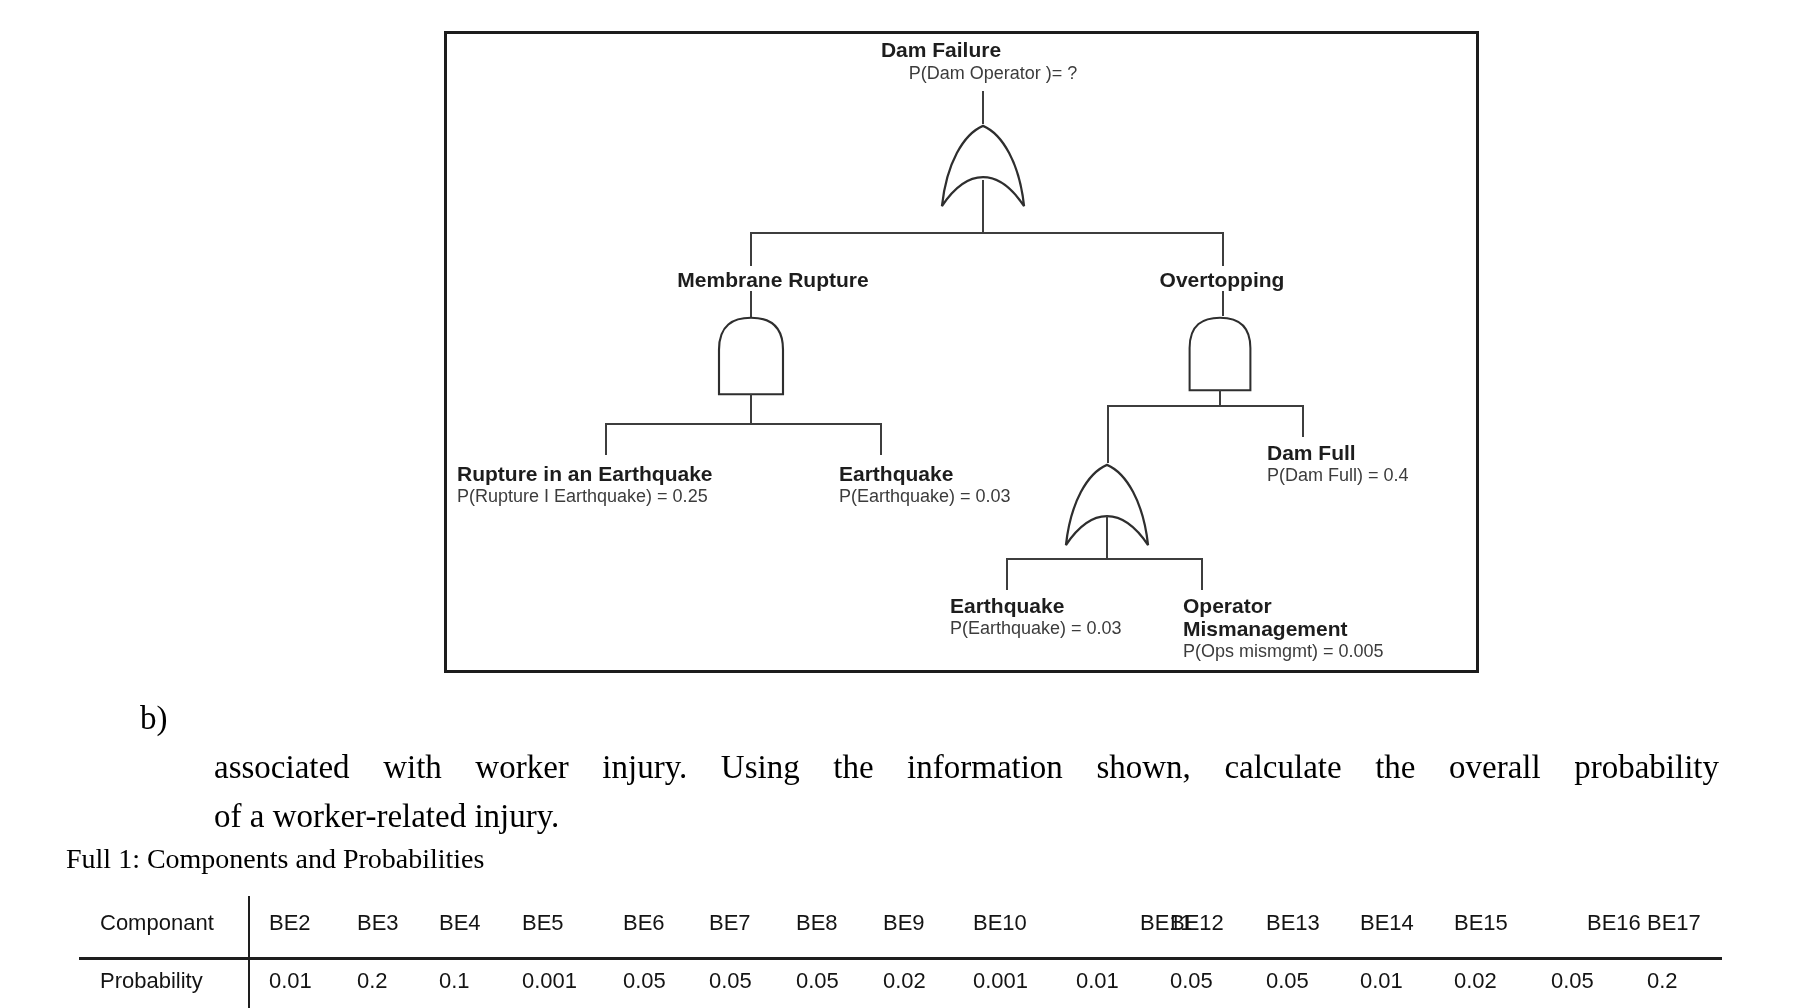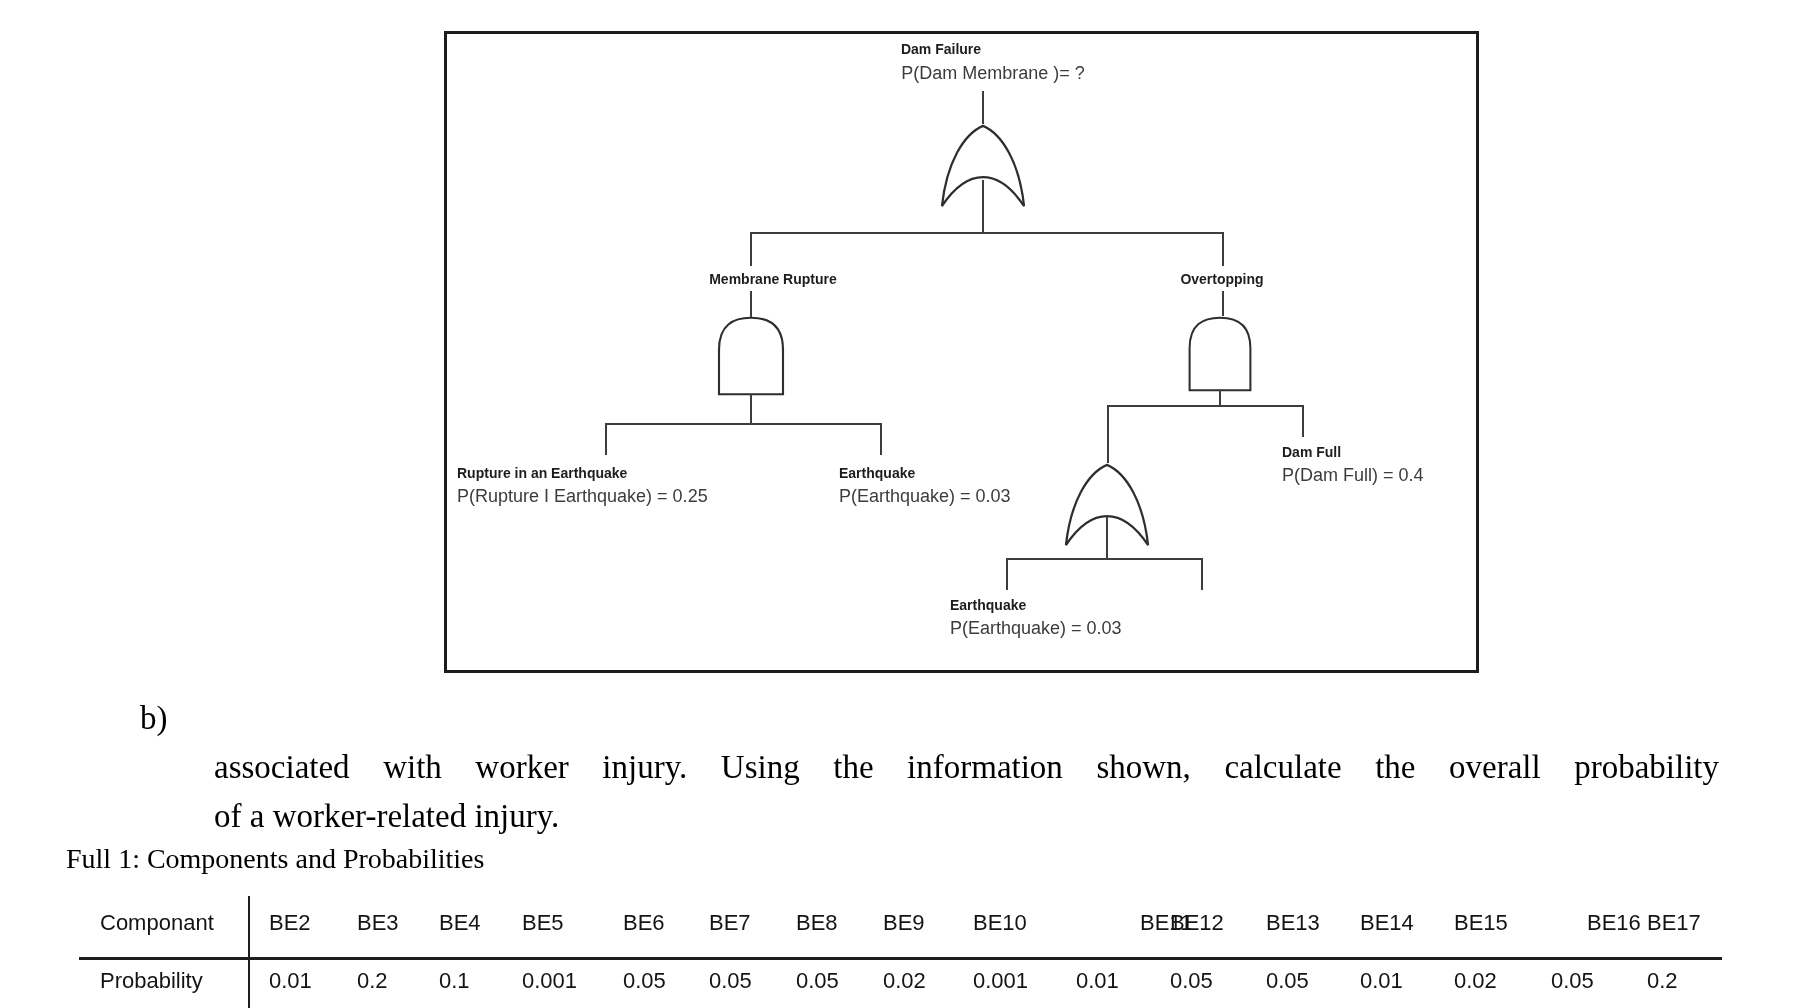--- a/index.html
+++ b/index.html
@@ -2,21 +2,21 @@
 <html><head>
 <meta charset="utf-8">
 <style>
   html,body{margin:0;padding:0;background:#fff;}
   .page{position:relative;width:1819px;height:1008px;background:#ffffff;overflow:hidden;
         font-family:"Liberation Sans", sans-serif;}
   .abs{position:absolute;}
   
   .ftbox{position:absolute;left:444px;top:31px;width:1035px;height:642px;
          border:3px solid #1c1c1c;box-sizing:border-box;background:#fff;}
-  .ev-title{font-weight:bold;font-size:14px;color:#1d1d1d;line-height:23px;white-space:nowrap;}
+  .ev-title{font-weight:bold;font-size:21px;color:#1d1d1d;line-height:23px;white-space:nowrap;}
   .ev-prob{font-size:18px;color:#3c3c3c;line-height:23px;white-space:nowrap;}
   .ctr{text-align:center;}
   .ln{position:absolute;background:#3d3d3d;}
   .gate{position:absolute;}
   .gate svg{display:block;}
   .qline{position:absolute;left:214px;width:1505px;font-family:"Liberation Serif",serif;
          font-size:33px;color:#000;}
   .jst{text-align:justify;text-align-last:justify;}
   .qlabel{position:absolute;left:140px;font-family:"Liberation Serif",serif;font-size:33px;color:#000;}
   .caption{position:absolute;left:66px;top:843px;font-family:"Liberation Serif",serif;
@@ -26,21 +26,21 @@
   .trule{position:absolute;background:#1e1e1e;}
 </style>
 </head>
 <body>
 
 <div class="page">
 
   <div class="ftbox">
 
     <div class="abs ev-title ctr" style="left:394px;top:4px;width:200px;">Dam Failure</div>
-    <div class="abs ev-prob ctr" style="left:396px;top:28px;width:300px;">P(Dam Membrane )= ?</div>
+    <div class="abs ev-prob ctr" style="left:396px;top:28px;width:300px;">P(Dam Operator )= ?</div>
 
     <div class="ln" style="left:535px;top:57px;width:2px;height:33px;"></div>
 
     <div class="gate" style="left:487px;top:90px;">
       <svg width="98" height="84" viewBox="0 0 100 90">
         <path d="M50,2 C29,11 11,42 6,88 C22,64 36,57 50,57 C64,57 78,64 94,88 C89,42 71,11 50,2 Z" fill="#ffffff" stroke="#2e2e2e" stroke-width="2.4"></path>
       </svg>
     </div>
 
     <div class="ln" style="left:535px;top:146px;width:2px;height:52px;"></div>
@@ -75,38 +75,43 @@
     <div class="gate" style="left:727px;top:282px;">
       <svg width="92" height="76" viewBox="0 0 100 90">
         <path d="M14,88 L14,38 C14,10 30,2 50,2 C70,2 86,10 86,38 L86,88 Z" fill="#ffffff" stroke="#2e2e2e" stroke-width="2.4"></path>
       </svg>
     </div>
     <div class="ln" style="left:772px;top:356px;width:2px;height:15px;"></div>
     <div class="ln" style="left:660px;top:371px;width:197px;height:2px;"></div>
     <div class="ln" style="left:660px;top:371px;width:2px;height:58px;"></div>
     <div class="ln" style="left:855px;top:371px;width:2px;height:32px;"></div>
 
-    <div class="abs" style="left:820px;top:407px;margin-left:15px;">
+    <div class="abs" style="left:820px;top:407px;">
       <div class="ev-title">Dam Full</div>
       <div class="ev-prob">P(Dam Full) = 0.4</div>
     </div>
 
     <div class="gate" style="left:611px;top:429px;">
       <svg width="98" height="84" viewBox="0 0 100 90">
         <path d="M50,2 C29,11 11,42 6,88 C22,64 36,57 50,57 C64,57 78,64 94,88 C89,42 71,11 50,2 Z" fill="#ffffff" stroke="#2e2e2e" stroke-width="2.4"></path>
       </svg>
     </div>
     <div class="ln" style="left:659px;top:482px;width:2px;height:42px;"></div>
     <div class="ln" style="left:559px;top:524px;width:197px;height:2px;"></div>
     <div class="ln" style="left:559px;top:524px;width:2px;height:32px;"></div>
     <div class="ln" style="left:754px;top:524px;width:2px;height:32px;"></div>
 
     <div class="abs" style="left:503px;top:560px;">
       <div class="ev-title">Earthquake</div>
       <div class="ev-prob">P(Earthquake) = 0.03</div>
+    </div>
+    <div class="abs" style="left:736px;top:560px;">
+      <div class="ev-title">Operator</div>
+      <div class="ev-title">Mismanagement</div>
+      <div class="ev-prob">P(Ops mismgmt) = 0.005</div>
     </div>
   </div>
 
   <div class="qlabel" style="top:700px;">b)</div>
   <div class="qline jst" style="top:749px;">associated with worker injury. Using the information shown, calculate the overall probability</div>
   <div class="qline" style="top:798px;">of a worker-related injury.</div>
 
   <div class="caption">Full 1: Components and Probabilities</div>
 
   <div class="trule" style="left:248px;top:896px;width:2px;height:112px;"></div>

